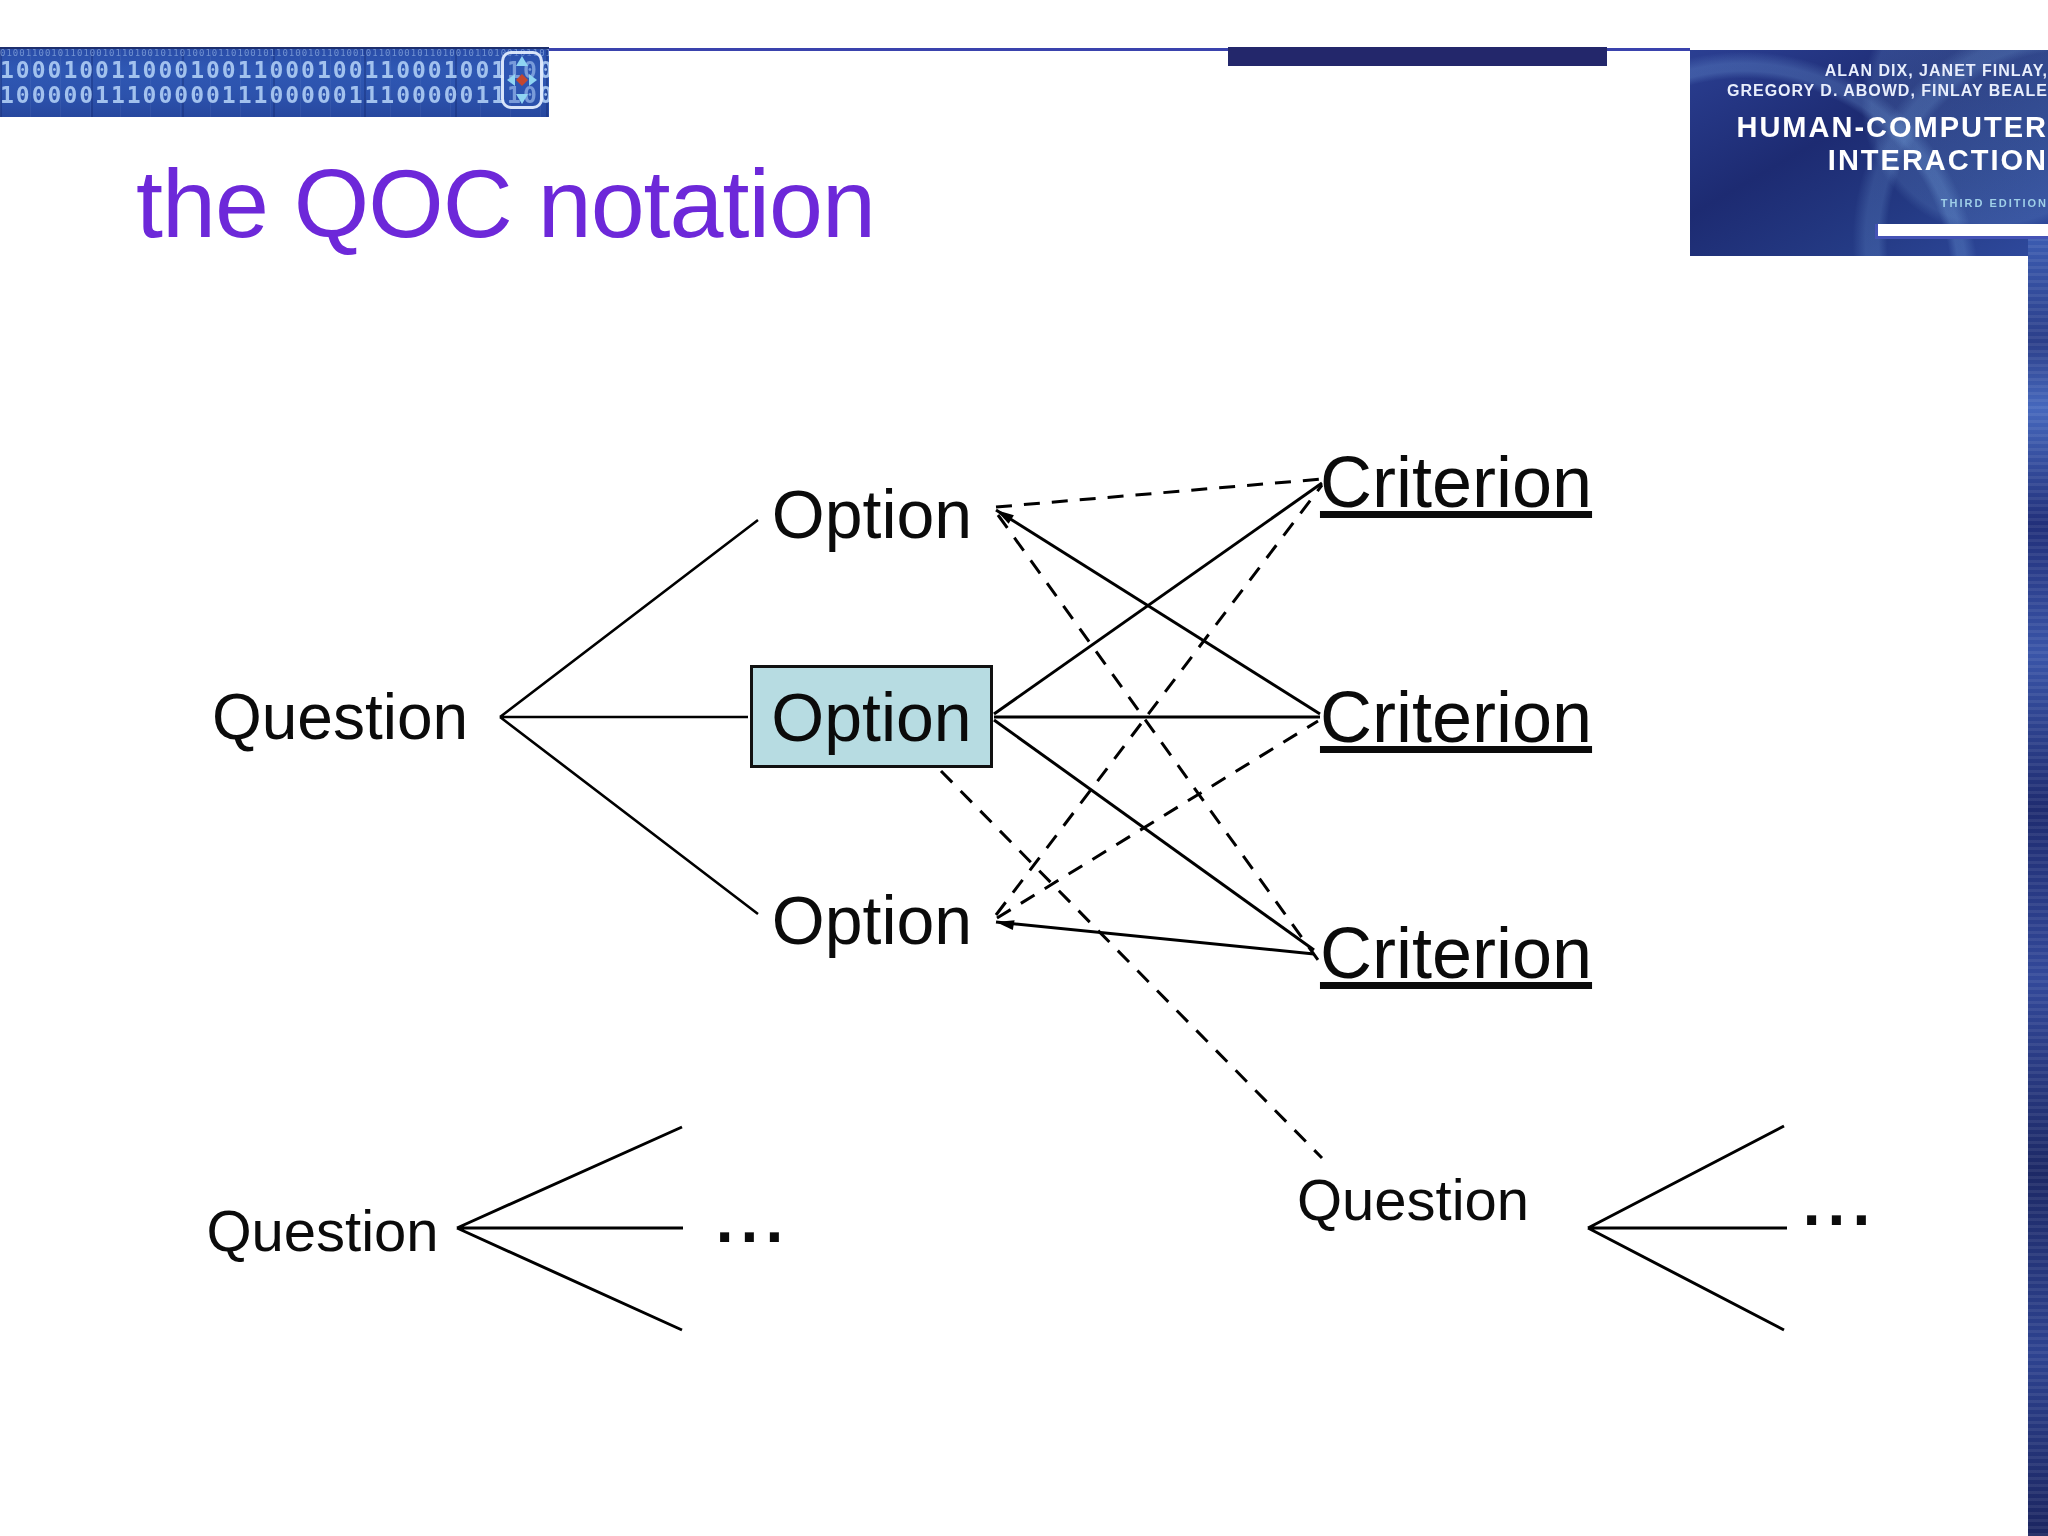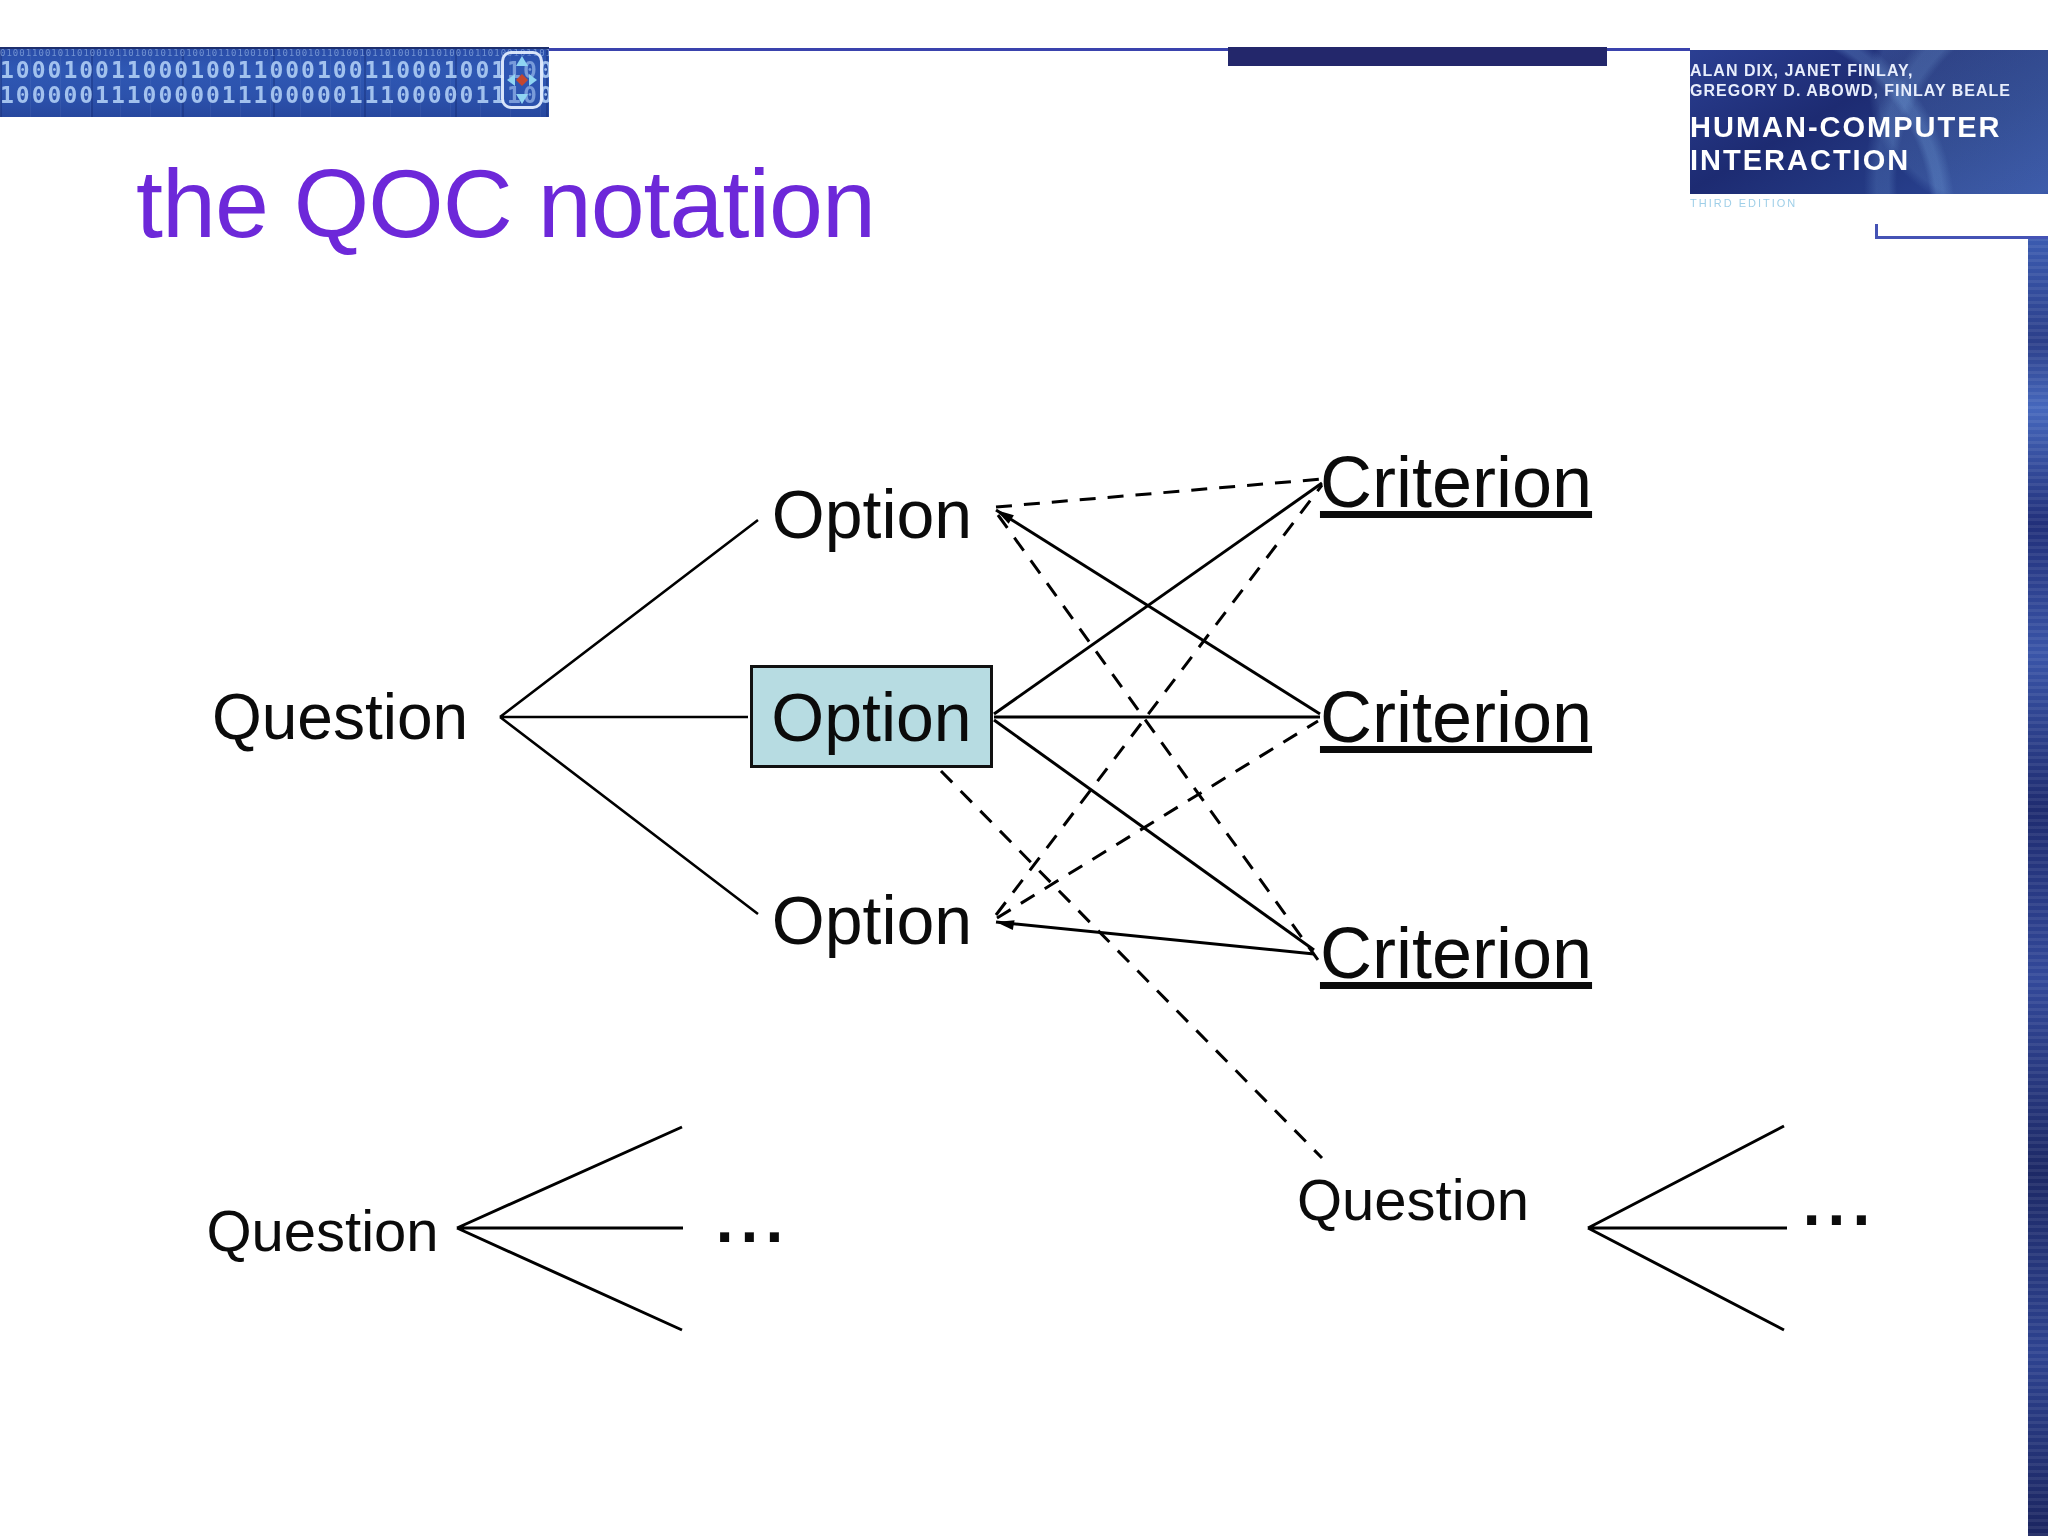--- a/index.html
+++ b/index.html
@@ -30,31 +30,31 @@
     border:3px solid rgba(230,240,255,.92);border-radius:10px;
     background:rgba(45,85,180,.35);box-sizing:border-box;
   }
 
   
   .top-rule{left:549px;top:48px;width:1141px;height:3px;background:#3a43ad;}
   .navy-bar{left:1228px;top:47px;width:379px;height:19px;background:#23276b;}
 
   
   .book-cover{
-    left:1690px;top:50px;width:358px;height:144px;
+    left:1690px;top:50px;width:358px;height:206px;
     background:
       radial-gradient(circle at 85% 25%, rgba(140,190,240,.16) 0 36%, rgba(0,0,0,0) 39%),
       radial-gradient(circle at 15% 115%, rgba(0,0,0,0) 54%, rgba(130,180,235,.25) 56% 58%, rgba(0,0,0,0) 61%),
       radial-gradient(circle at 108% 92%, rgba(0,0,0,0) 44%, rgba(130,180,235,.20) 46% 49%, rgba(0,0,0,0) 52%),
       linear-gradient(150deg,#2b3f92 0%,#1d2b72 40%,#243a84 70%,#2f4a9e 100%);
-    text-align:left;color:#ffffff;box-sizing:border-box;padding-top:11px;
+    text-align:right;color:#ffffff;box-sizing:border-box;padding-top:11px;
   }
   .cover-authors{font-size:16px;font-weight:bold;line-height:20px;letter-spacing:1px;color:#e8eefc;}
   .cover-title{font-size:29px;font-weight:bold;line-height:33px;letter-spacing:2px;margin-top:10px;color:#ffffff;}
-  .cover-edition{font-size:11px;font-weight:normal;letter-spacing:2px;color:#9fcfe8;margin-top:20px;}
+  .cover-edition{font-size:11px;font-weight:bold;letter-spacing:2px;color:#9fcfe8;margin-top:20px;}
   .cover-gap{left:1875px;top:224px;width:173px;height:12px;background:#ffffff;}
   .cover-underline{left:1875px;top:236px;width:173px;height:3px;background:#4553b5;}
   .cover-stub{left:1875px;top:224px;width:3px;height:15px;background:#4553b5;}
 
   
   .right-strip{
     left:2028px;top:239px;width:20px;height:1297px;
     background:
       repeating-linear-gradient(0deg, rgba(255,255,255,.07) 0 3px, rgba(0,0,0,0) 3px 7px),
       linear-gradient(180deg,#3b5bb0 0%,#2c3f8a 8%,#4668bd 13%,#22307a 22%,#3a55a8 32%,#1f2c70 44%,#33499a 57%,#1d2966 72%,#2e4390 86%,#1b2560 100%);

